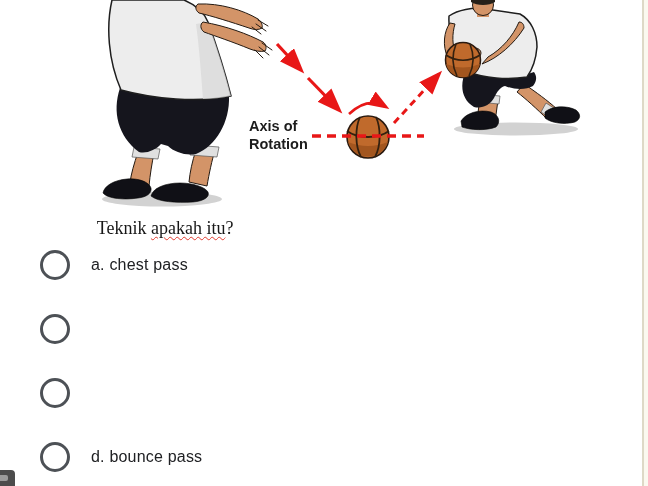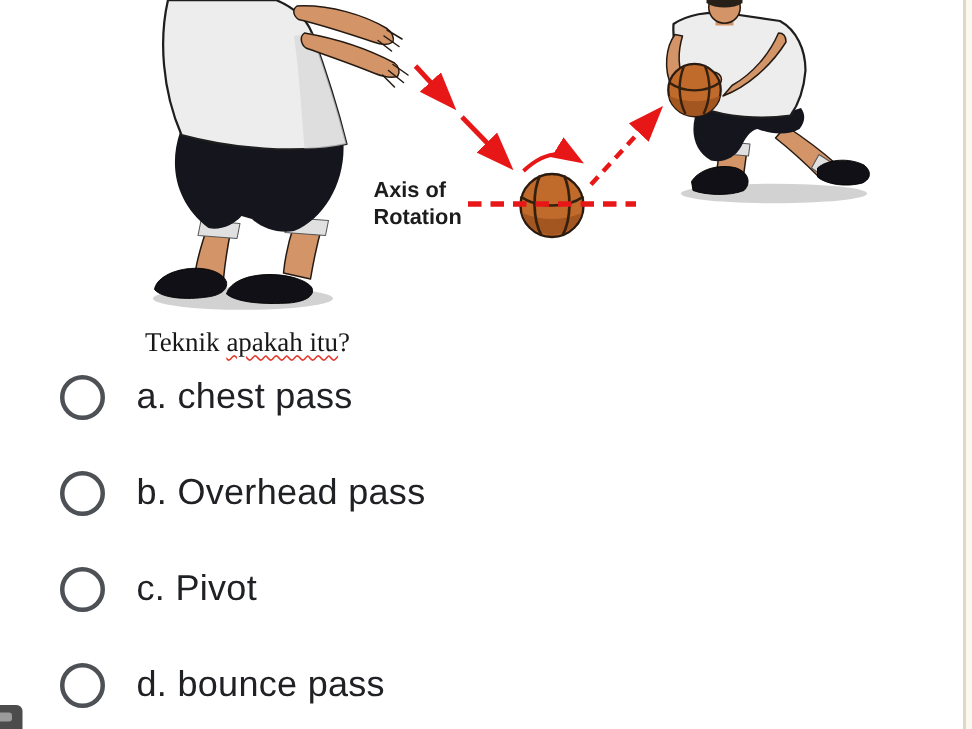--- a/index.html
+++ b/index.html
@@ -30,21 +30,21 @@
   .option-row.r1{top:312px}
   .option-row.r2{top:376px}
   .option-row.r3{top:440px}
   .radio{
     position:absolute;left:40px;top:2px;
     width:24px;height:24px;border:3.5px solid #4d5156;border-radius:50%;
     background:#fff;box-sizing:content-box;
   }
   .option-label{
     position:absolute;left:91px;top:0;line-height:33px;
-    font-size:24px;color:#202124;letter-spacing:.2px;
+    font-size:16px;color:#202124;letter-spacing:.2px;
   }
   
   .edge-line{position:absolute;left:642px;top:0;width:2px;height:486px;background:#ded9c6;}
   .edge-strip{position:absolute;left:644px;top:0;width:4px;height:486px;background:#fbf9ef;}
   .corner-button{
     position:absolute;left:0;top:470px;width:15px;height:16px;
     background:#4c4c4c;border-radius:0 4px 0 0;
   }
   .corner-button .notch{
     position:absolute;left:0;top:5px;width:8px;height:6px;
@@ -155,25 +155,23 @@
 <div class="question-line">
   <span>Teknik </span><span class="misspelled">apakah itu</span><span>?</span>
 </div>
 
 <div class="option-row r0">
   <div class="radio"></div>
   <div class="option-label">a. chest pass</div>
 </div>
 <div class="option-row r1">
   <div class="radio"></div>
-  <div class="option-label">b. Overhead pass</div>
 </div>
 <div class="option-row r2">
   <div class="radio"></div>
-  <div class="option-label">c. Pivot</div>
 </div>
 <div class="option-row r3">
   <div class="radio"></div>
   <div class="option-label">d. bounce pass</div>
 </div>
 
 <div class="edge-line"></div>
 <div class="edge-strip"></div>
 <div class="corner-button">
   <div class="notch"></div>

